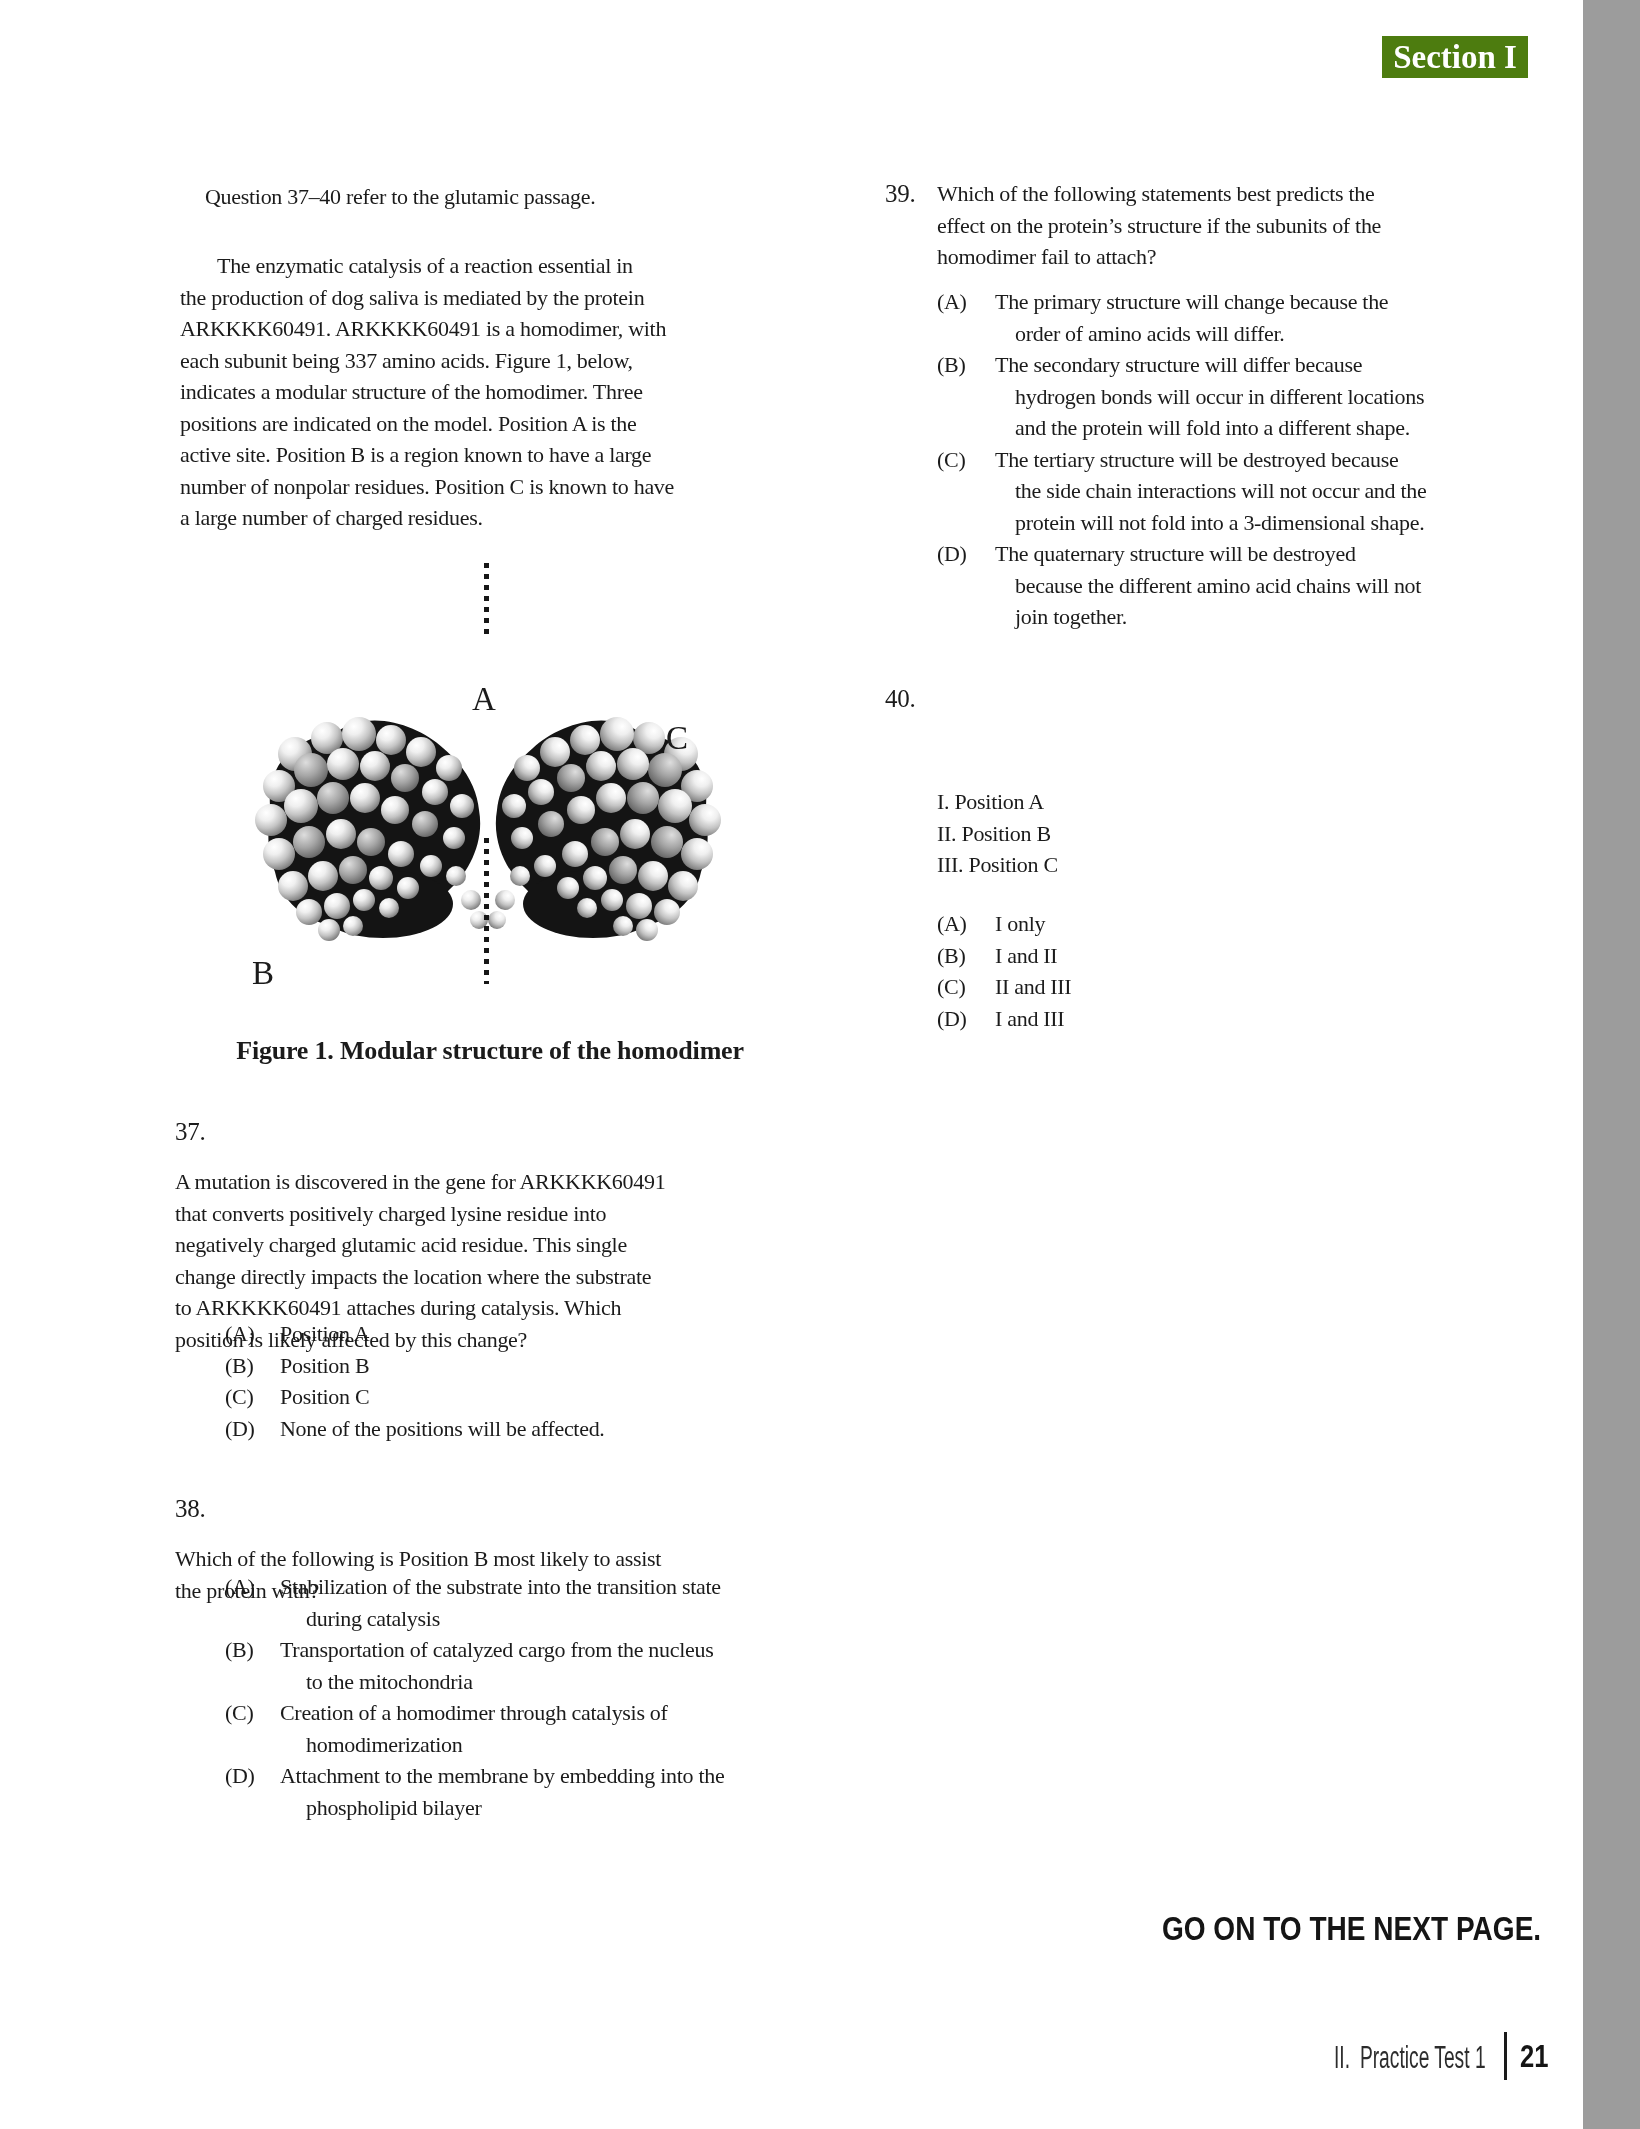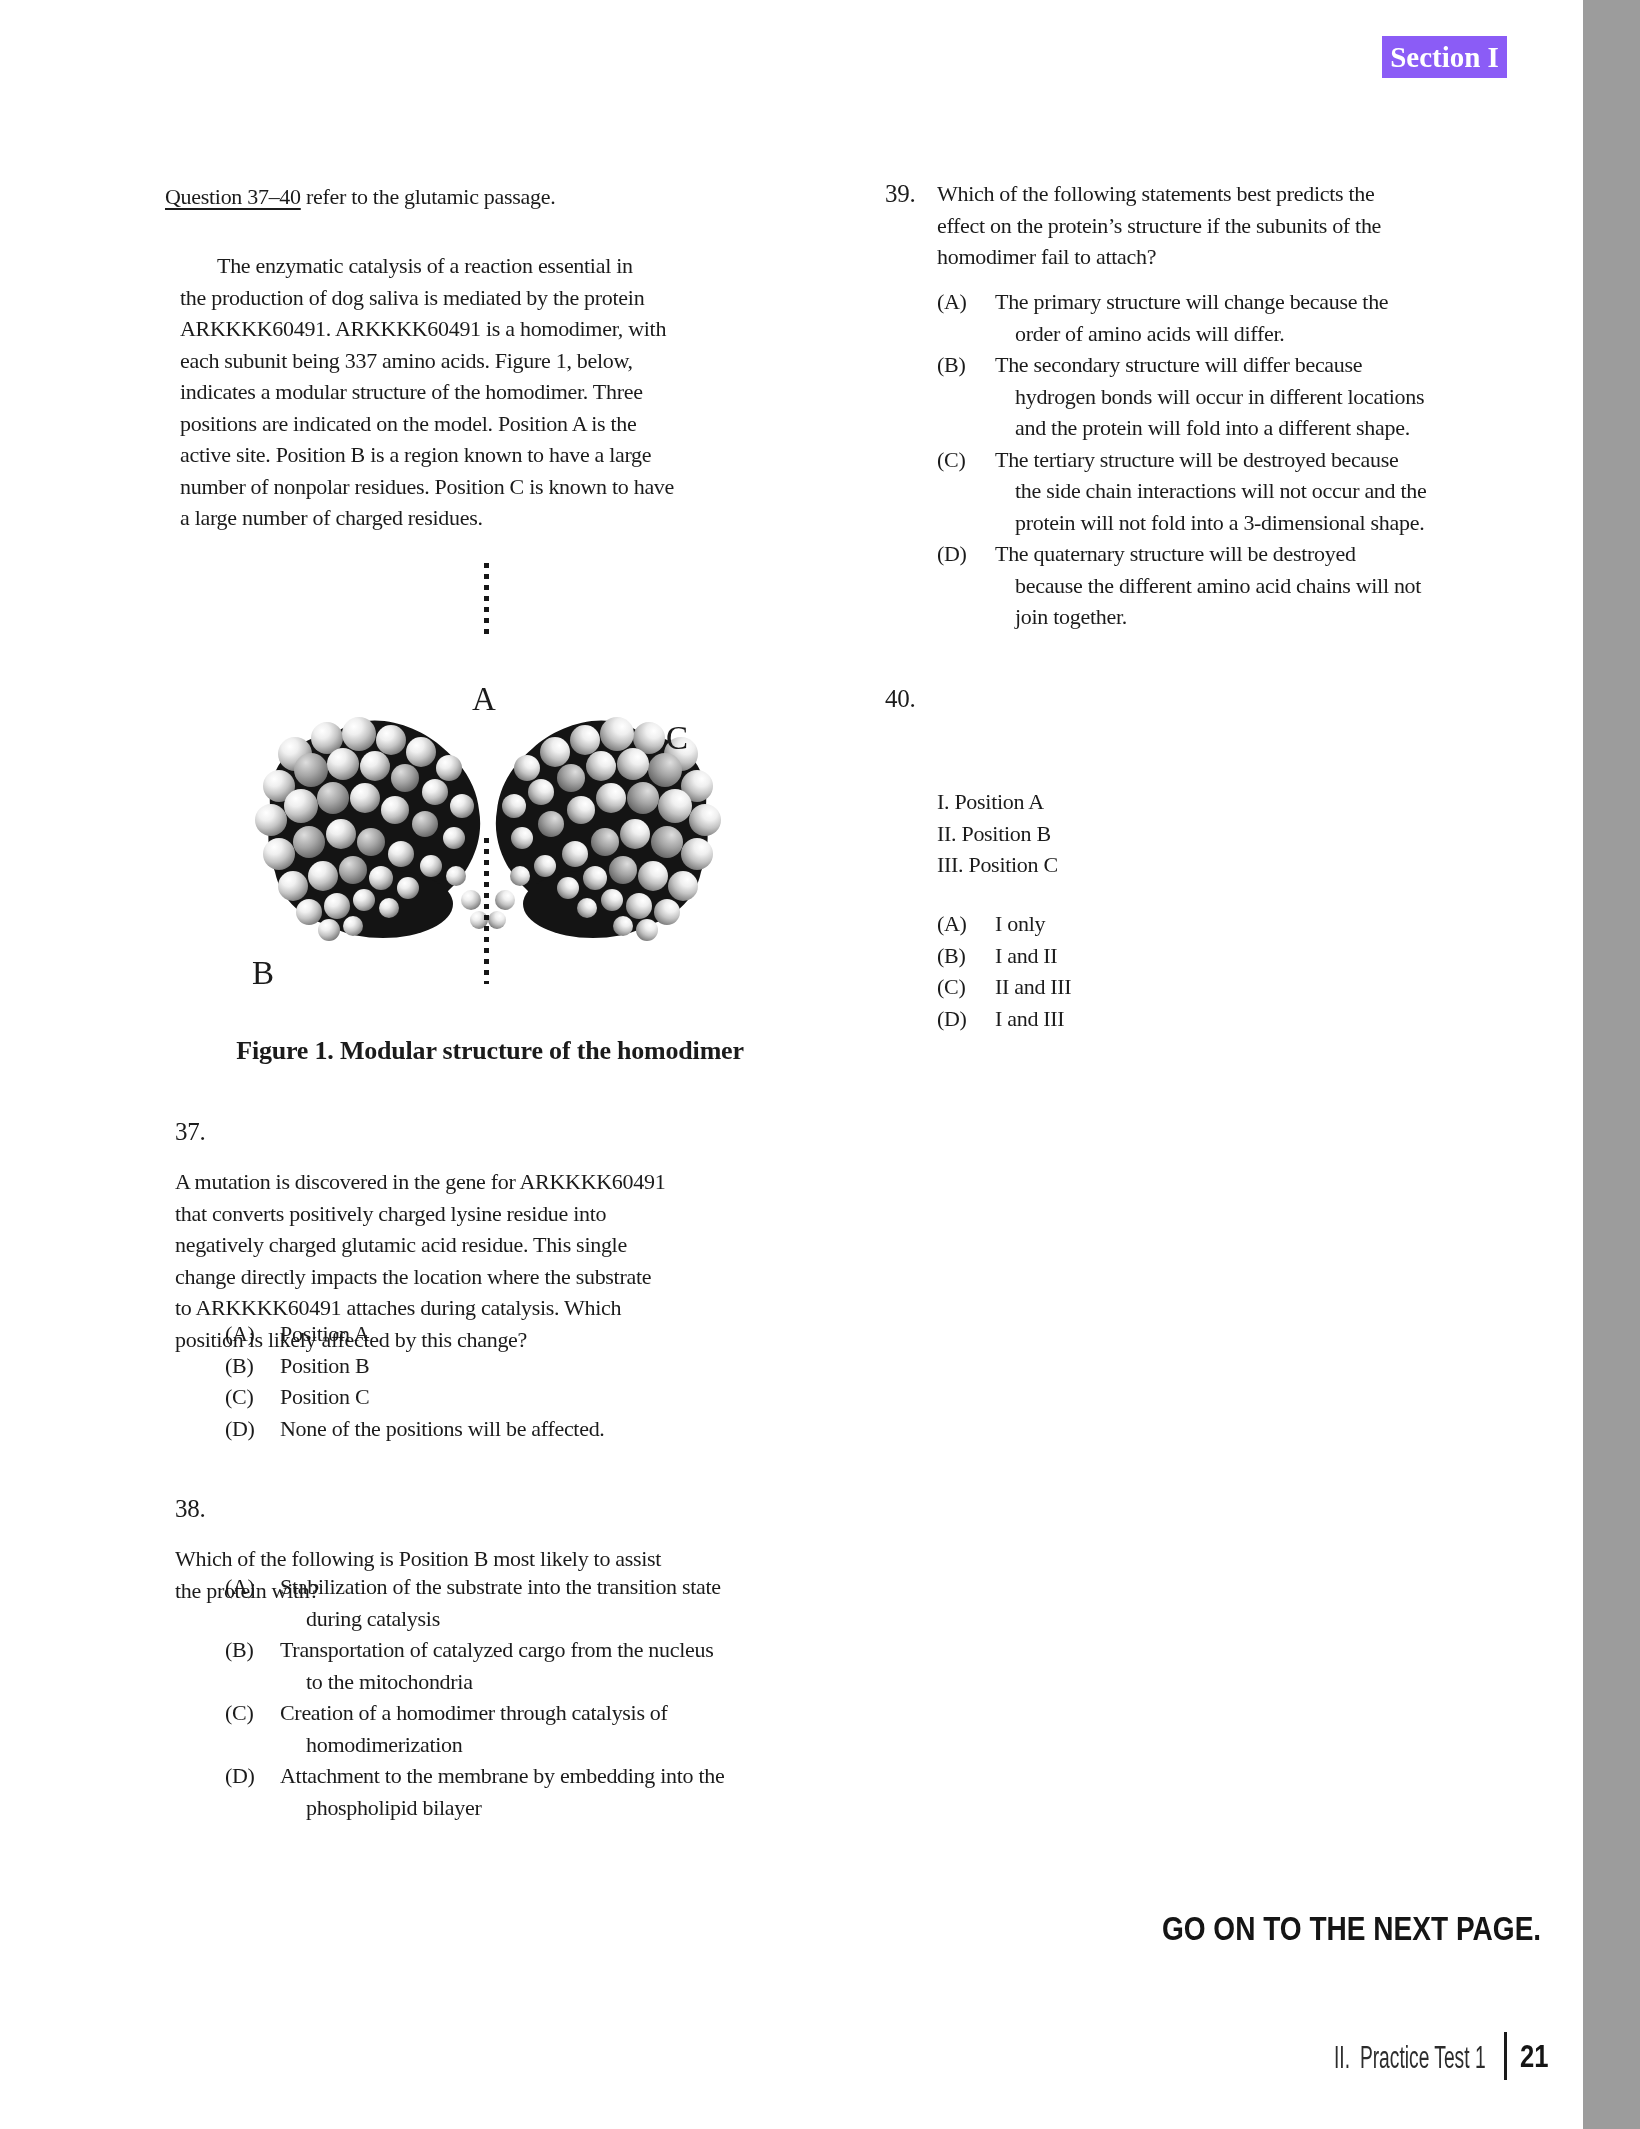--- a/index.html
+++ b/index.html
@@ -10,34 +10,34 @@
     font-family:"Liberation Serif","DejaVu Serif",serif;
     color:#1b1b1b;
     overflow:hidden;
     margin:0 auto;
   }
   .graybar{
     position:absolute;top:0;right:0;width:57px;height:2129px;
     background:#9c9c9c;
   }
   .badge{
-    position:absolute;left:1382px;top:36px;width:125px;height:42px;
-    background:#8b5cf6;color:#ffffff;
+    position:absolute;left:1382px;top:36px;width:146px;height:42px;
+    background:#4d7c0f;color:#ffffff;
     display:flex;align-items:center;justify-content:center;
-    font-weight:bold;font-size:29px;
+    font-weight:bold;font-size:33px;
   }
   .txt{
     position:absolute;
     font-size:22px;line-height:31.5px;letter-spacing:-0.3px;
     white-space:pre-line;
   }
   .u-range{
-    text-decoration:underline;
     text-decoration-thickness:2px;
     text-underline-offset:4px;
+    margin-left:40px;
   }
   .passage{ text-indent:37px; }
   .q{ position:absolute;display:flex;align-items:flex-start; }
   .qnum{ flex:0 0 50px;font-size:25px;line-height:31.5px;letter-spacing:-0.3px; }
   .q.r .qnum{ flex:0 0 52px; }
   .qtext{ font-size:22px;line-height:31.5px;letter-spacing:-0.3px;white-space:pre-line; }
   .opts{ position:absolute; }
   .opt{ display:flex;align-items:flex-start; }
   .olet{ flex:0 0 55px;font-size:22px;line-height:31.5px;letter-spacing:-0.3px; }
   .otext{

